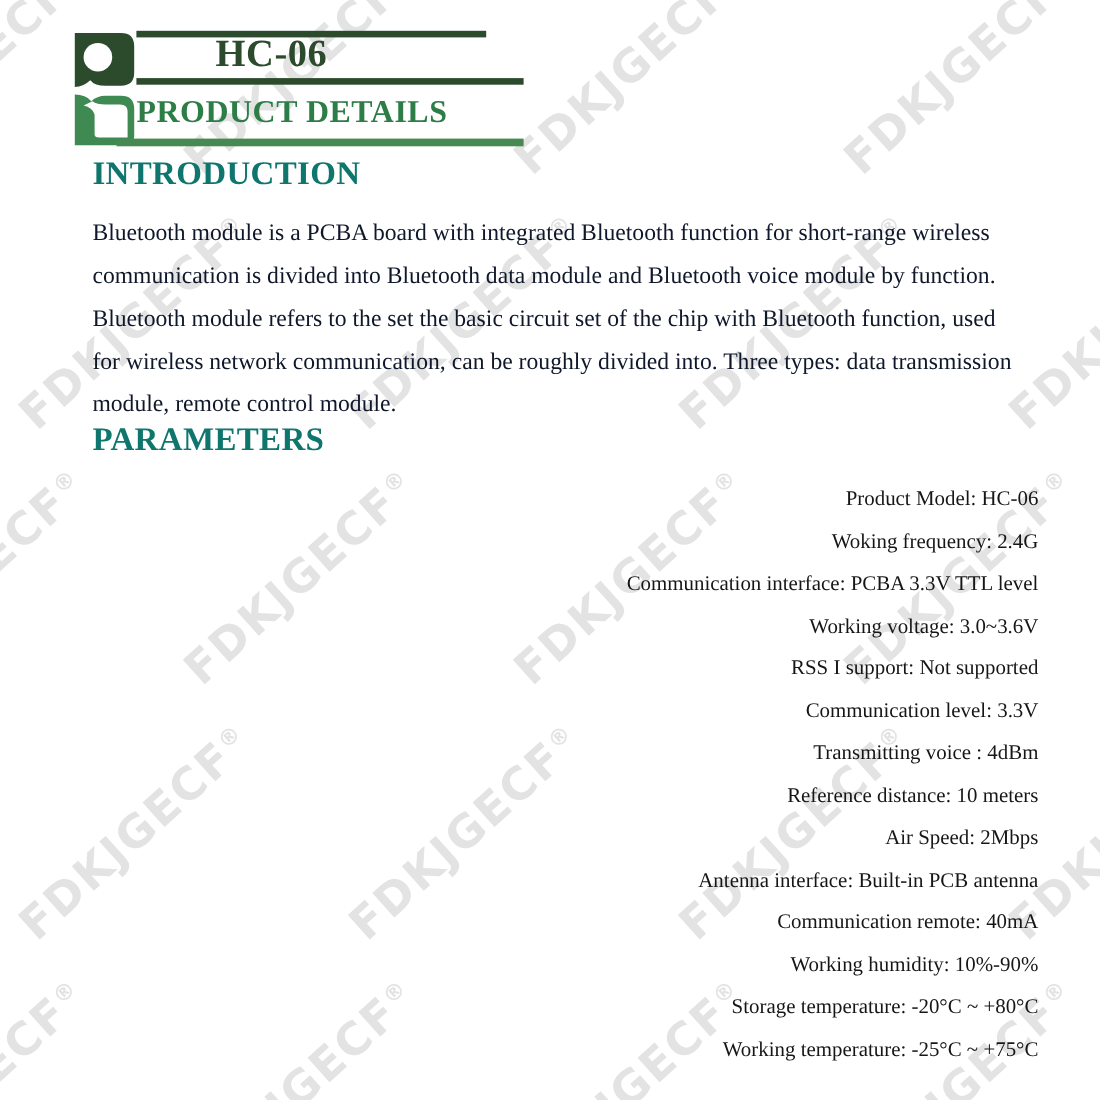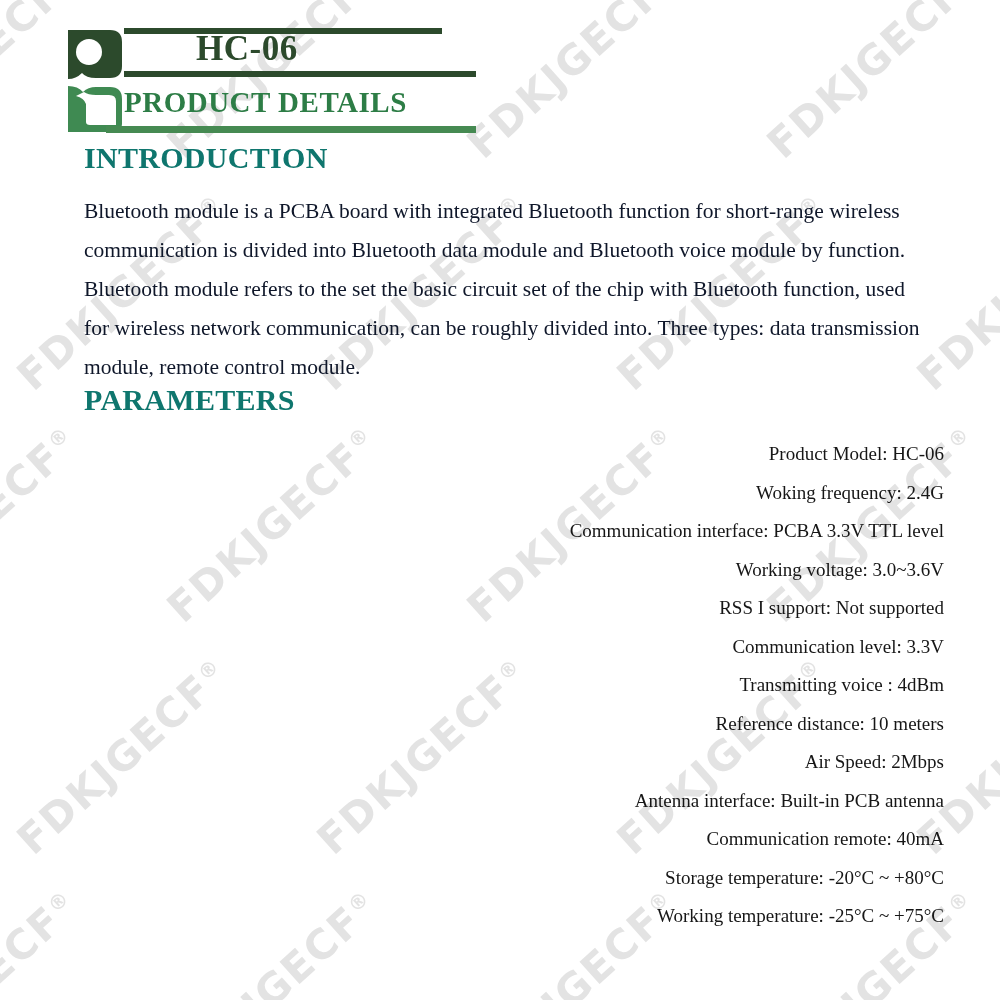--- a/index.html
+++ b/index.html
@@ -232,17 +232,18 @@
       <li>Woking frequency: 2.4G</li>
       <li>Communication interface: PCBA 3.3V TTL level</li>
       <li>Working voltage: 3.0~3.6V</li>
       <li>RSS I support: Not supported</li>
       <li>Communication level: 3.3V</li>
       <li>Transmitting voice : 4dBm</li>
       <li>Reference distance: 10 meters</li>
       <li>Air Speed: 2Mbps</li>
       <li>Antenna interface: Built-in PCB antenna</li>
       <li>Communication remote: 40mA</li>
+      <li>Working humidity: 10%-90%</li>
       <li>Storage temperature: -20°C ~ +80°C</li>
       <li>Working temperature: -25°C ~ +75°C</li>
     </ul>
 
 </div>
 
 </body></html>

